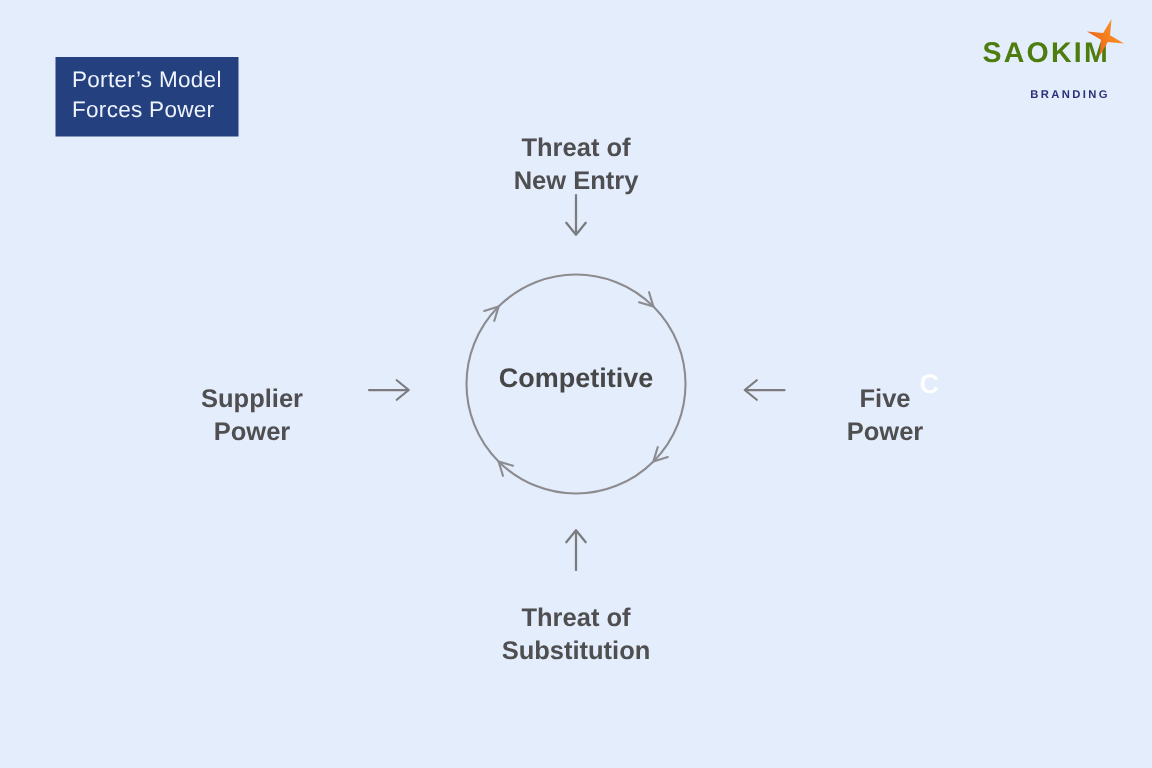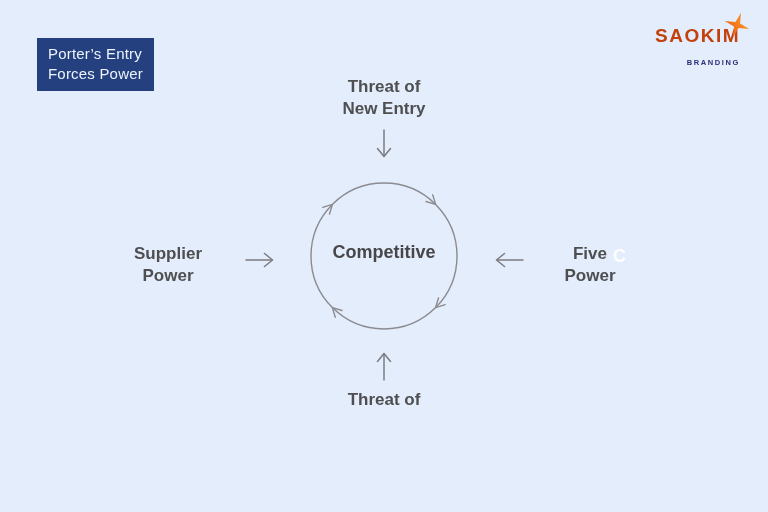--- a/index.html
+++ b/index.html
@@ -33,21 +33,21 @@
   .brand-logo {
     position: absolute;
     top: 26px;
     right: 28px;
     text-align: right;
   }
   .brand-wordmark {
     font-size: 19px;
     font-weight: 700;
     letter-spacing: 1.5px;
-    color: #c2410c;
+    color: #4d7c0f;
     line-height: 20px;
   }
   .brand-tagline {
     font-size: 7.5px;
     font-weight: 700;
     letter-spacing: 1.6px;
     color: #2a2f7a;
     line-height: 9px;
     margin-top: 12px;
   }
@@ -62,20 +62,21 @@
   
   .force-label {
     position: absolute;
     transform: translateX(-50%);
     text-align: center;
     font-weight: 700;
     color: #4f4f52;
     font-size: 17px;
     line-height: 22px;
     white-space: nowrap;
+    margin-top: 12px;
   }
   .label-top    { left: 384px; top: 76px; }
   .label-left   { left: 168px; top: 243px; }
   .label-right  { left: 590px; top: 243px; }
   .label-bottom { left: 384px; top: 389px; }
 
   .center-label {
     position: absolute;
     left: 384px;
     top: 241px;
@@ -103,21 +104,21 @@
     left: 0;
     top: 0;
   }
 </style>
 </head>
 <body>
 
 <div class="canvas">
 
   <div class="title-badge">
-    <div>Porter’s Entry</div>
+    <div>Porter’s Model</div>
     <div>Forces Power</div>
   </div>
 
   <div class="brand-logo">
     <span class="sparkle">
       <svg width="26" height="26" viewBox="0 0 26 26">
         <defs>
           <linearGradient id="starGrad" x1="0" y1="1" x2="1" y2="0">
             <stop offset="0" stop-color="#e94e1b"></stop>
             <stop offset="0.55" stop-color="#f58220"></stop>
@@ -172,20 +173,21 @@
     <div>Power</div>
   </div>
 
   <div class="force-label label-right">
     <div>Five</div>
     <div>Power</div>
   </div>
 
   <div class="force-label label-bottom">
     <div>Threat of</div>
+    <div>Substitution</div>
   </div>
 
   <div class="center-label">
     <div>Competitive</div>
   </div>
 
   <div class="watermark-c">C</div>
 
 </div>
 

